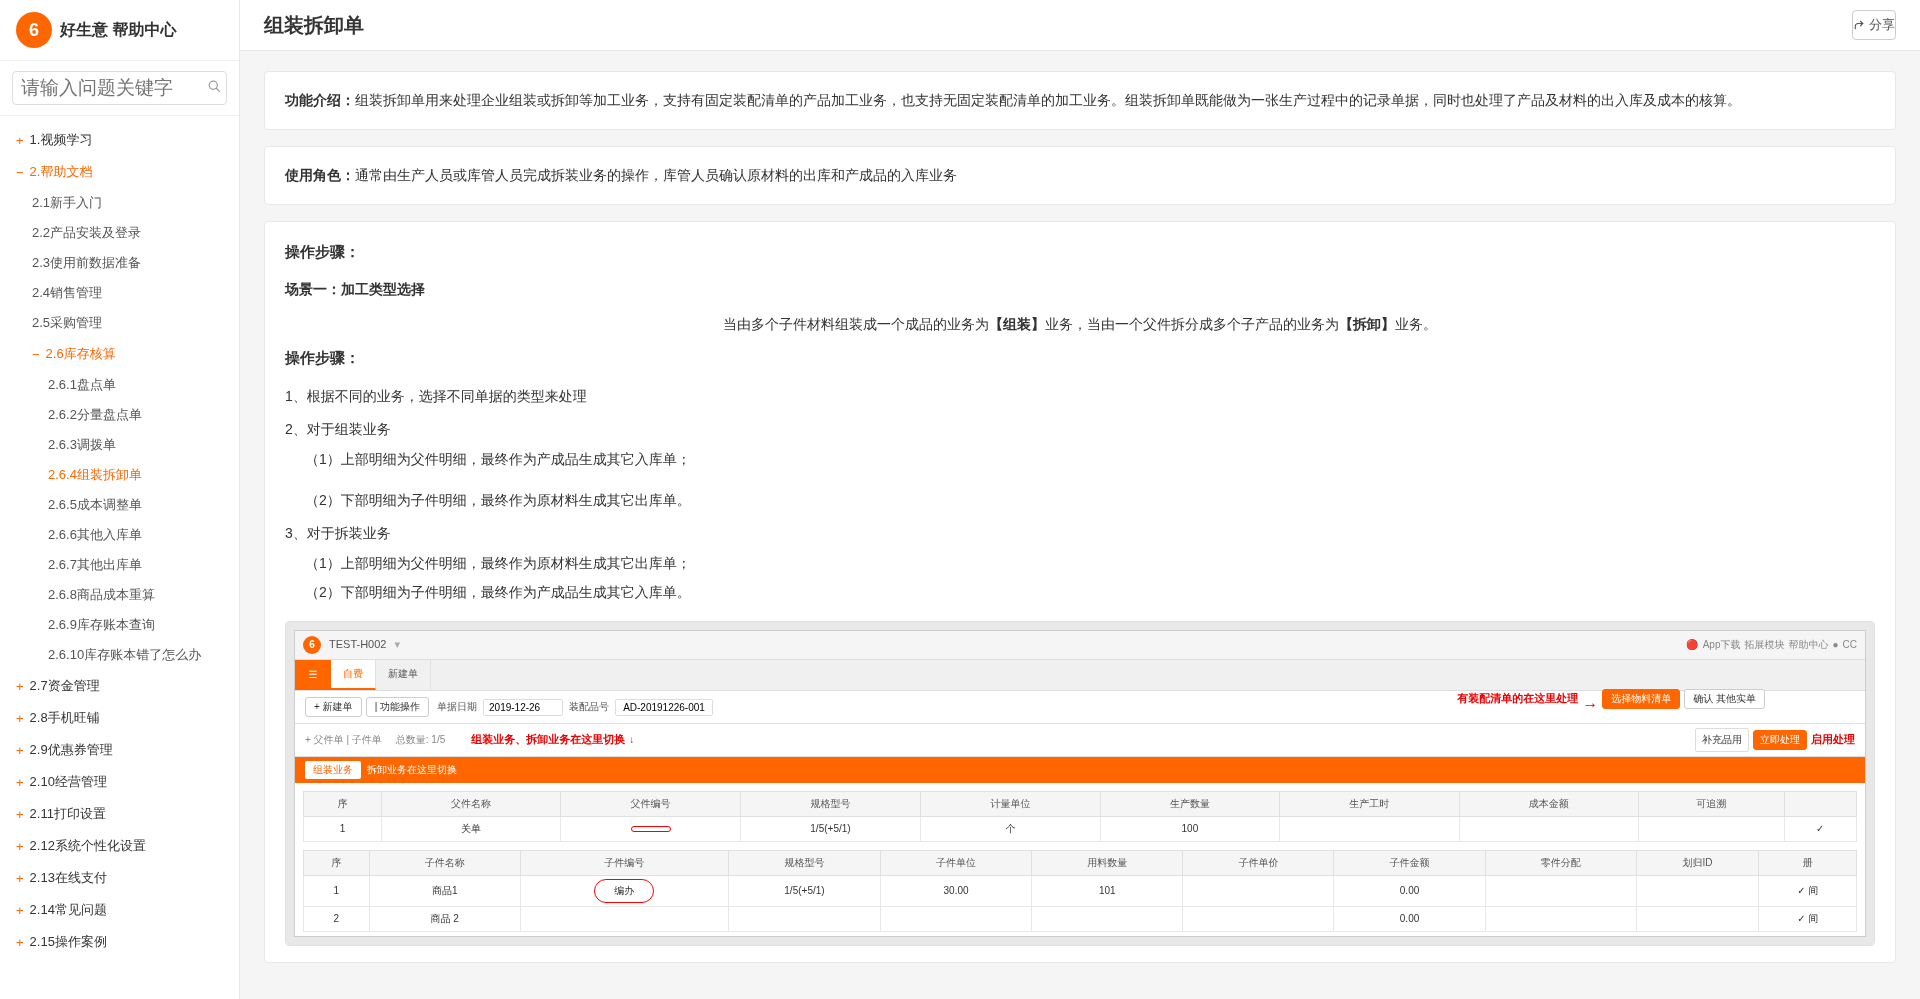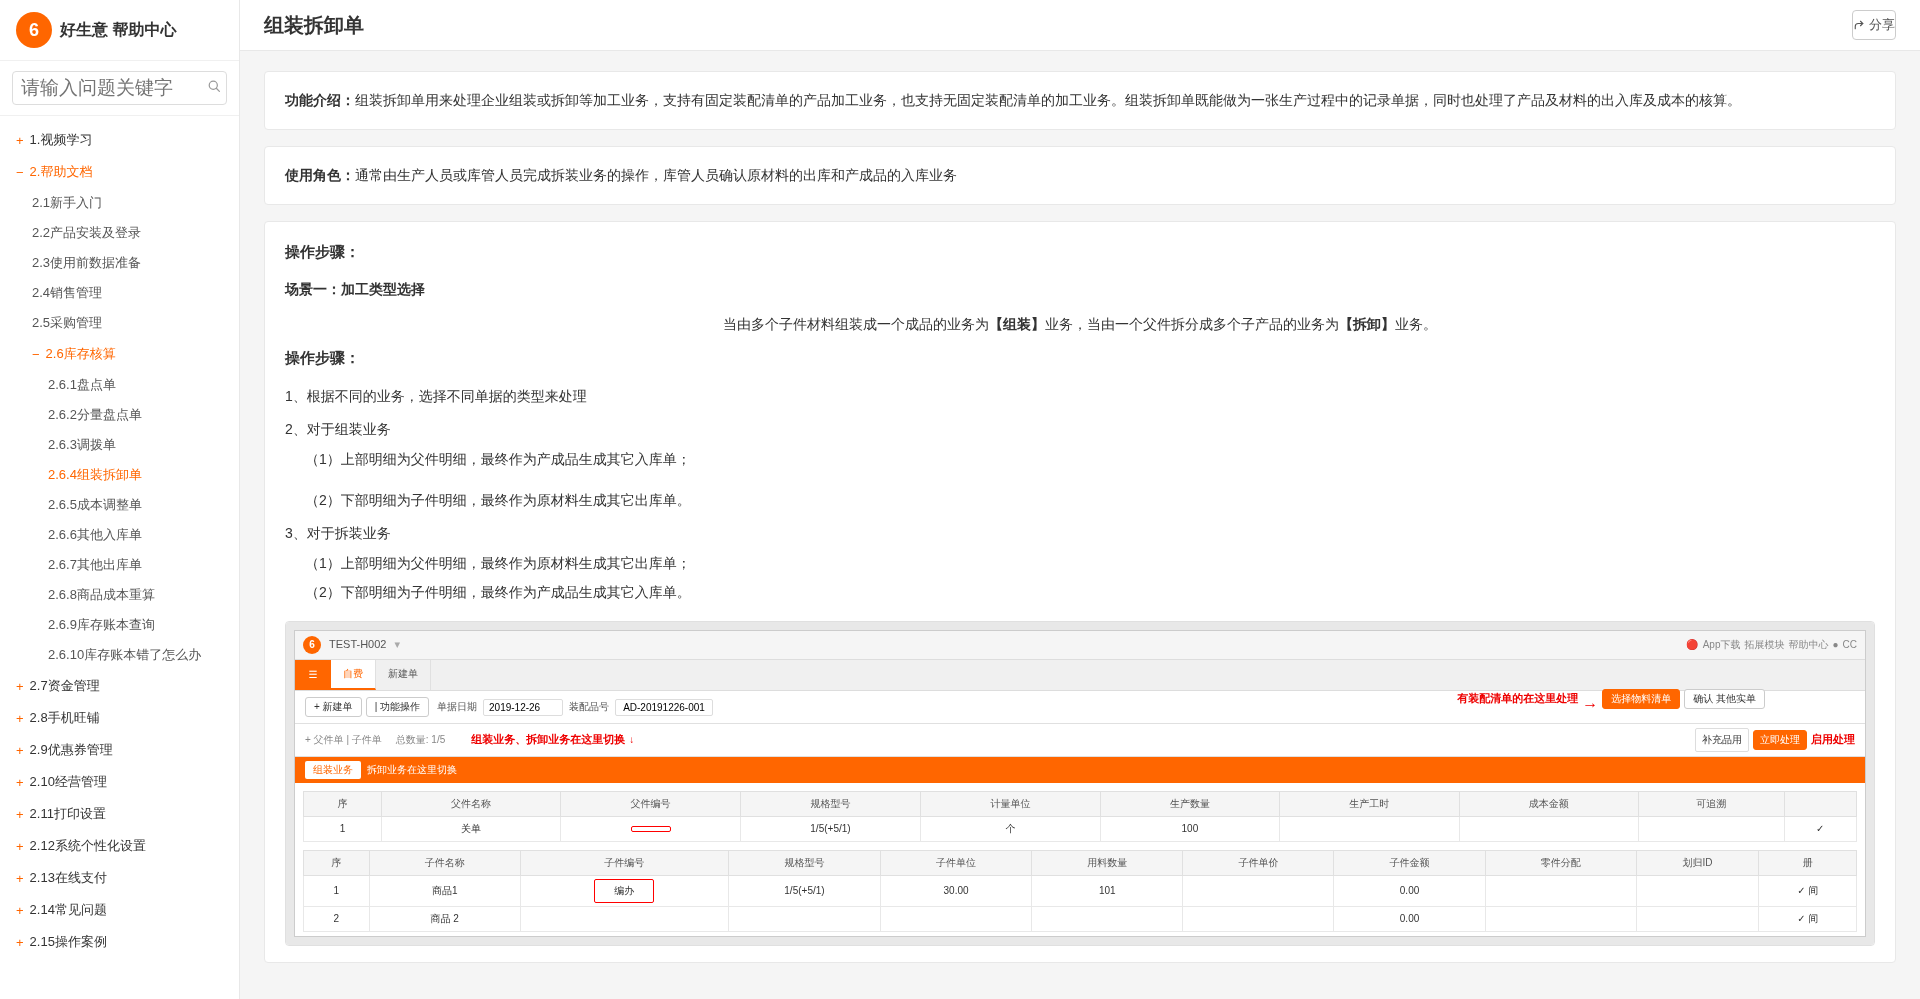--- a/index.html
+++ b/index.html
@@ -189,21 +189,21 @@
     .mock-input {
       border: 1px solid #ddd;
       padding: 2px 5px;
       border-radius: 2px;
       font-size: 10px;
       min-width: 80px;
     }
     .mock-input-red {
       border: 1px solid #f00;
       padding: 2px 5px;
-      border-radius: 2px;
+      border-radius: 12px;
       font-size: 10px;
       min-width: 60px;
     }
     .mock-label { color: #555; white-space: nowrap; }
     .mock-table {
       width: 100%;
       border-collapse: collapse;
       font-size: 10px;
       margin-top: 4px;
     }

